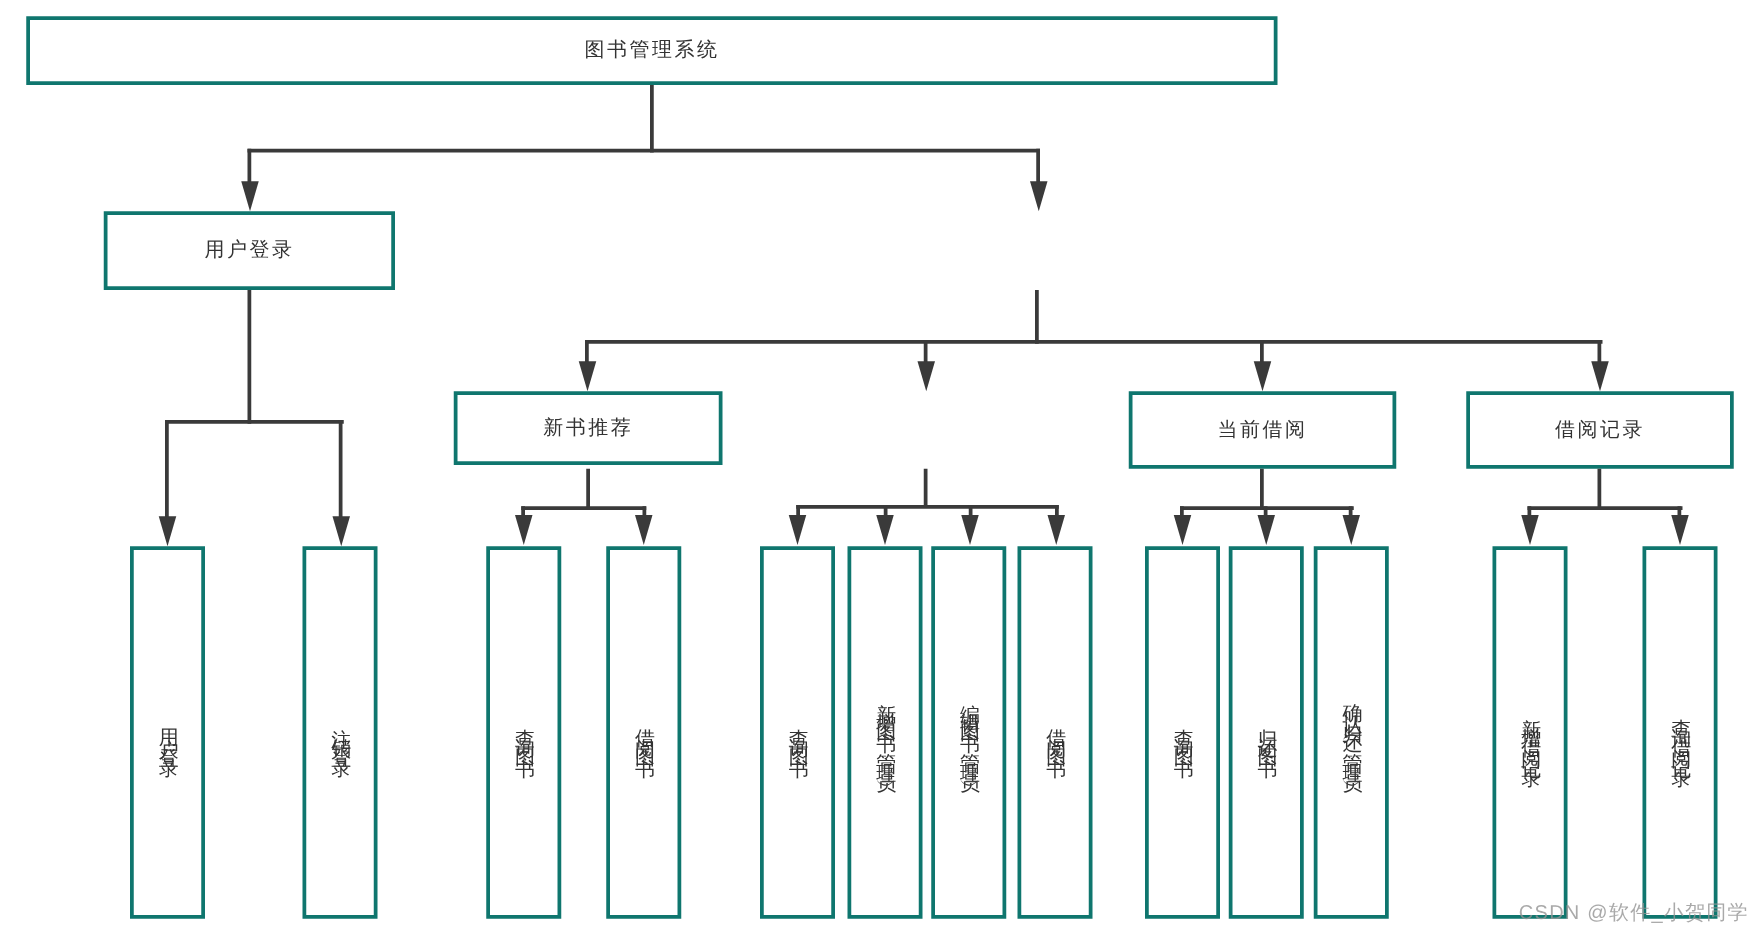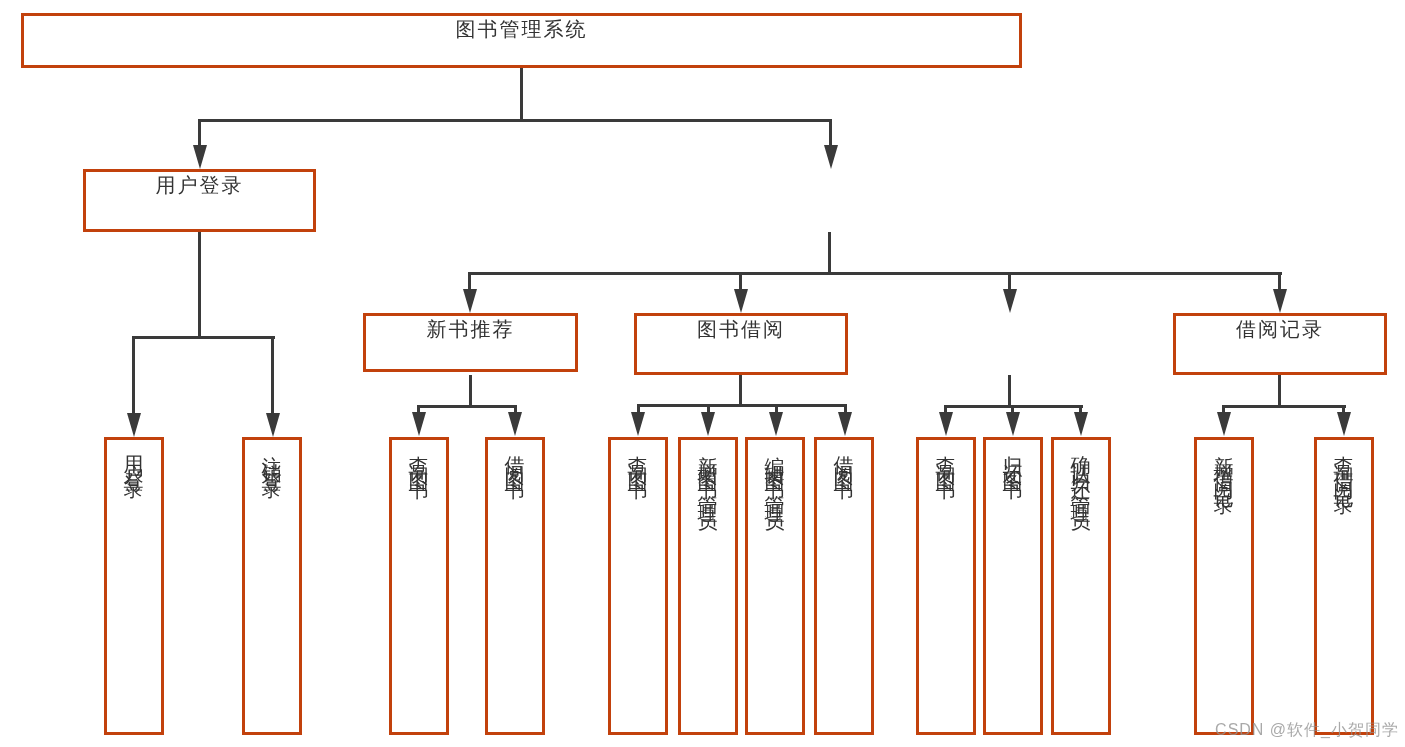--- a/index.html
+++ b/index.html
@@ -7,27 +7,27 @@
     position: relative;
     width: 1405px;
     height: 747px;
     background: #ffffff;
     font-family: "Liberation Sans", "DejaVu Sans", sans-serif;
     overflow: hidden;
   }
   .node {
     position: absolute;
     box-sizing: border-box;
-    border: 3px solid #c2410c;
+    border: 3px solid #0f766e;
     background: #ffffff;
     display: flex;
-    align-items: flex-start;
+    align-items: center;
     justify-content: center;
     color: #333333;
-    font-size: 20px;
+    font-size: 16px;
     letter-spacing: 2px;
     text-align: center;
   }
   .vnode-label {
     writing-mode: vertical-rl;
     letter-spacing: 8px;
     line-height: 20px;
   }
   .hline, .vline {
     position: absolute;
@@ -87,22 +87,22 @@
   <div class="vline" style="left:739px; top:272px; height:20px;"></div>
   <div class="arrow-down" style="left:734px; top:289px;"></div>
   <div class="vline" style="left:1008px; top:272px; height:20px;"></div>
   <div class="arrow-down" style="left:1003px; top:289px;"></div>
   <div class="vline" style="left:1278px; top:272px; height:20px;"></div>
   <div class="arrow-down" style="left:1273px; top:289px;"></div>
 
   <div class="node" style="left:363px; top:313px; width:215px; height:59px;">
     <span>新书推荐</span>
   </div>
-  <div class="node" style="left:634px; top:313px; width:214px; height:62px;">
-    <span>图书借阅</span>
+  <div class="node" style="left:903px; top:313px; width:214px; height:62px;">
+    <span>当前借阅</span>
   </div>
   <div class="node" style="left:1173px; top:313px; width:214px; height:62px;">
     <span>借阅记录</span>
   </div>
 
   <div class="vline" style="left:469px; top:375px; height:33px;"></div>
   <div class="hline" style="left:417px; top:405px; width:100px;"></div>
   <div class="vline" style="left:417px; top:405px; height:10px;"></div>
   <div class="arrow-down" style="left:412px; top:412px;"></div>
   <div class="vline" style="left:514px; top:405px; height:10px;"></div>

